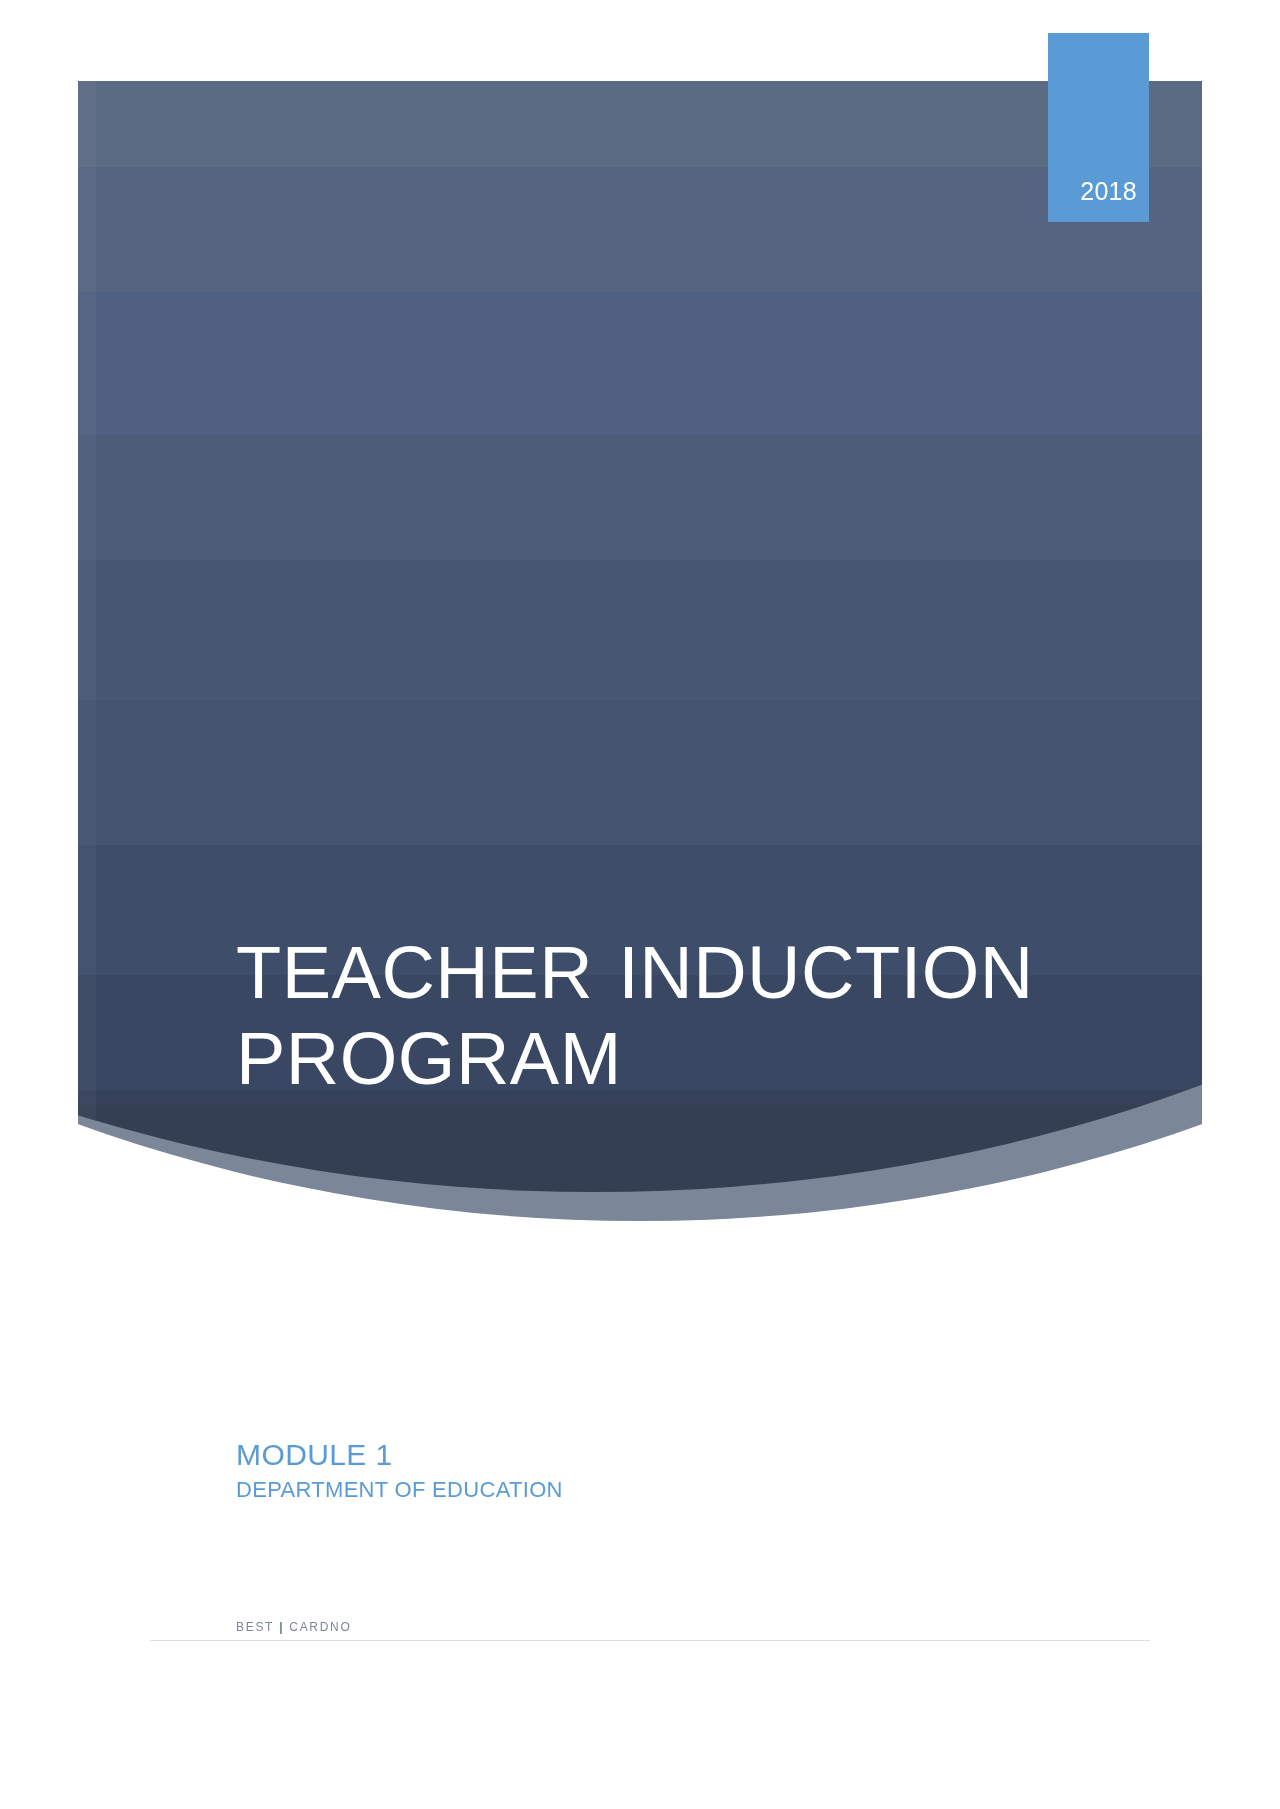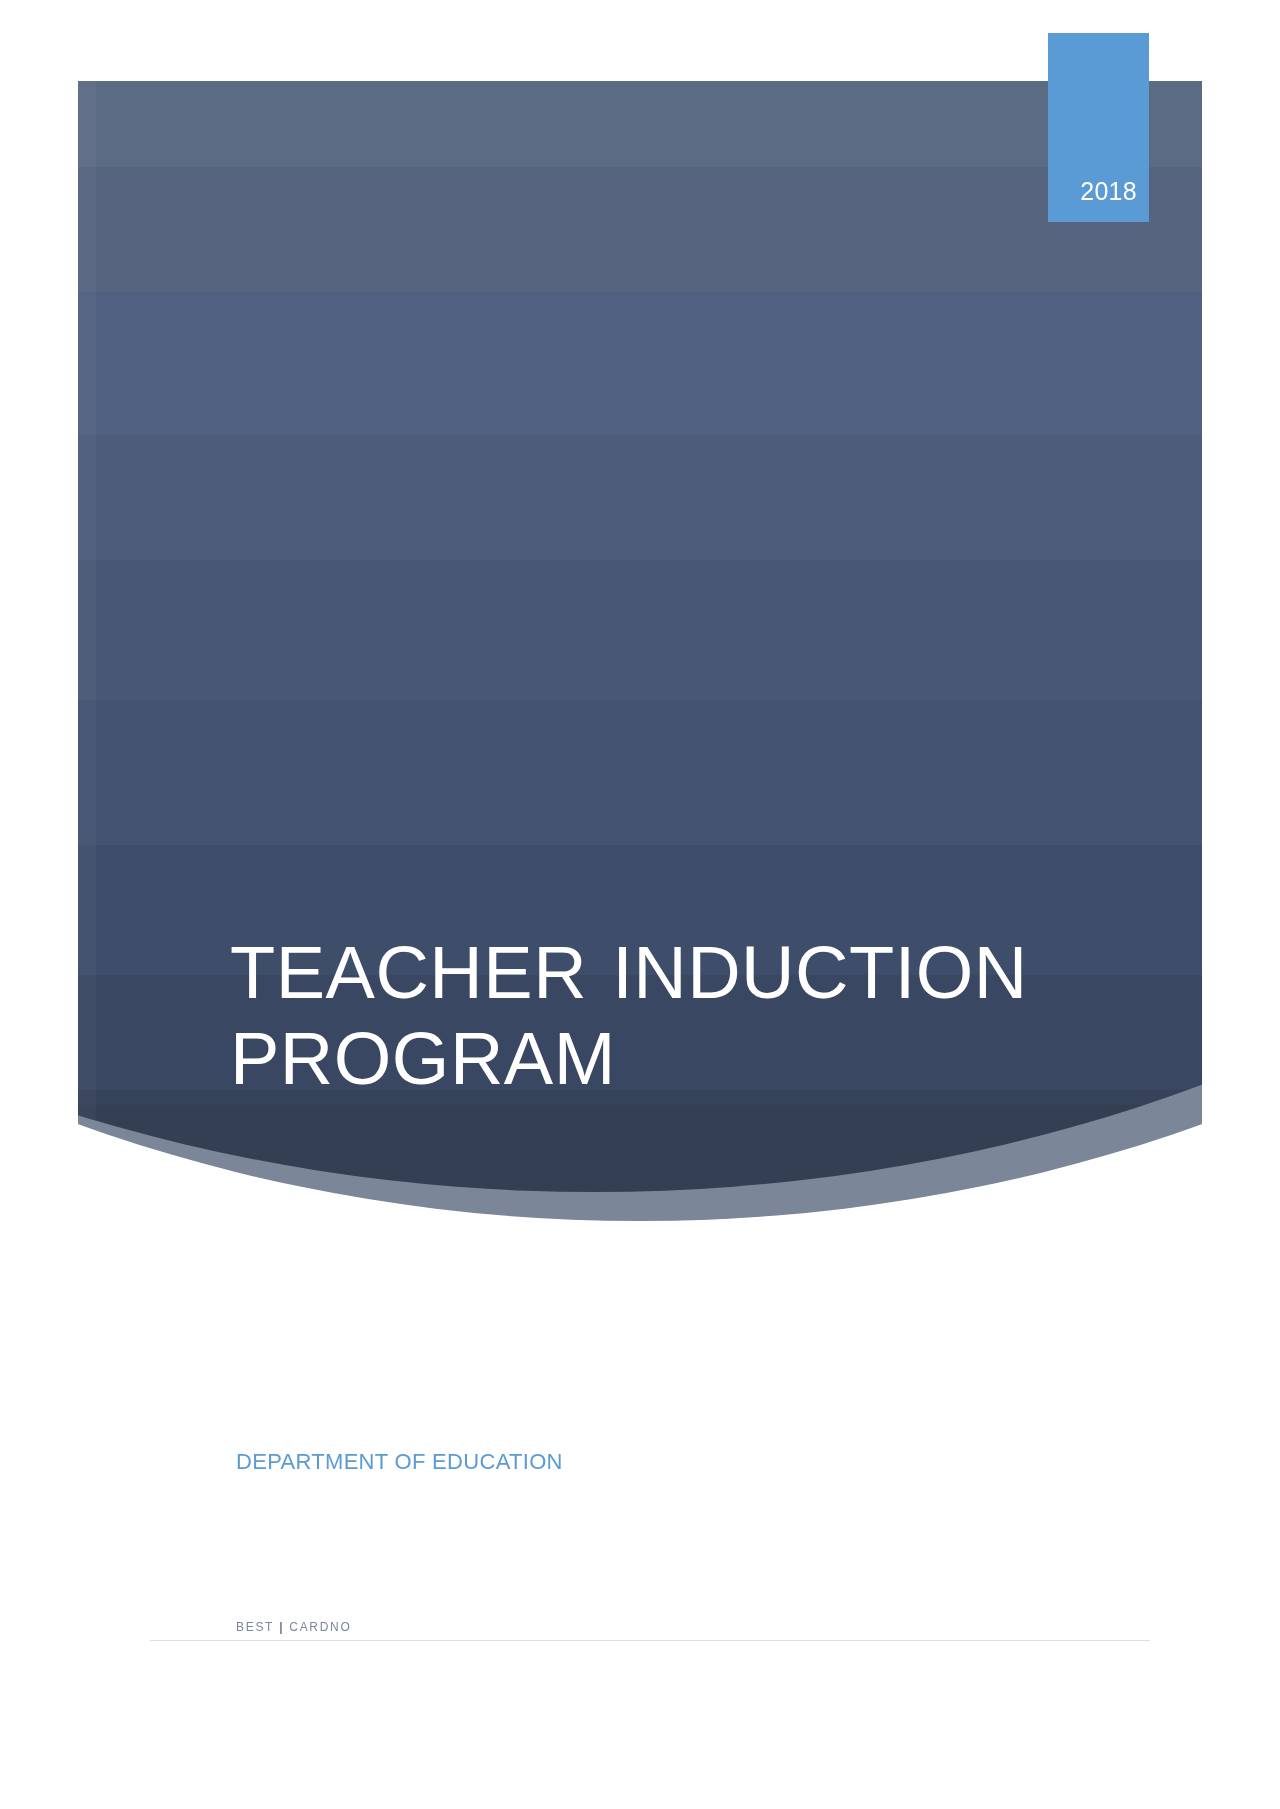--- a/index.html
+++ b/index.html
@@ -100,21 +100,21 @@
     color: #ffffff;
     font-size: 25px;
     font-weight: 400;
     line-height: 1;
     letter-spacing: 0.3px;
   }
 
   
   .cover-title {
     position: absolute;
-    left: 230px;
+    left: 236px;
     top: 880px;
     width: 800px;
     z-index: 4;
     color: #ffffff;
     font-size: 74px;
     font-weight: 300;
     line-height: 1.17;
     letter-spacing: 0.5px;
     text-transform: uppercase;
     word-spacing: 4px;
@@ -137,21 +137,21 @@
     text-transform: uppercase;
   }
 
   .subtitle-secondary {
     color: #5b9bd5;
     font-size: 22px;
     font-weight: 400;
     line-height: 1.3;
     letter-spacing: 0.3px;
     text-transform: uppercase;
-    margin-top: 11px;
+    margin-top: 4px;
   }
 
   
   .cover-footer {
     position: absolute;
     left: 150px;
     top: 1620px;
     width: 1000px;
     z-index: 4;
   }
@@ -190,20 +190,21 @@
     <div class="cover-left-rail"></div>
   </div>
 
   <div class="year-badge">
     <span class="year-badge-text">2018</span>
   </div>
 
   <h1 class="cover-title">Teacher Induction Program</h1>
 
   <div class="cover-subtitle">
+    <div class="subtitle-primary">Module 1</div>
     <div class="subtitle-secondary">Department of Education</div>
   </div>
 
   <div class="cover-footer">
     <div class="footer-text">
       <span>BEST</span><span class="sep"> | </span><span>CARDNO</span>
     </div>
     <div class="footer-rule"></div>
   </div>
 

